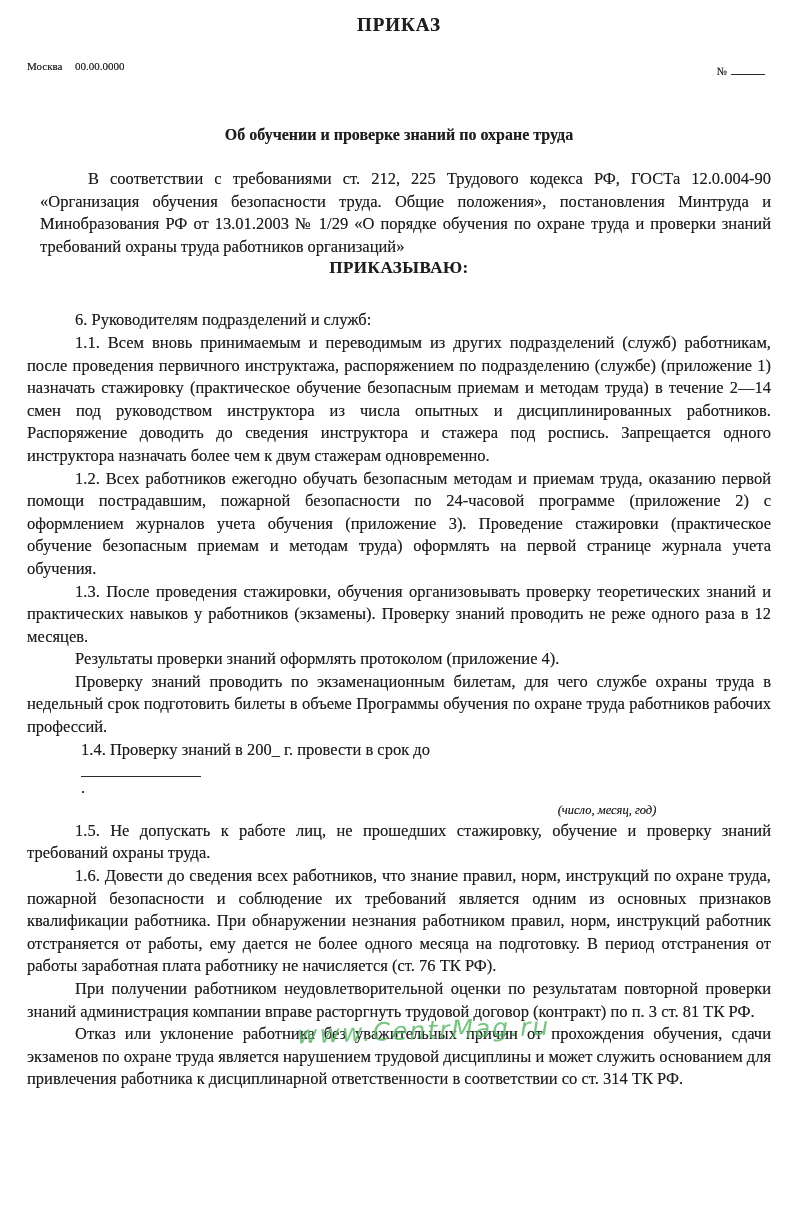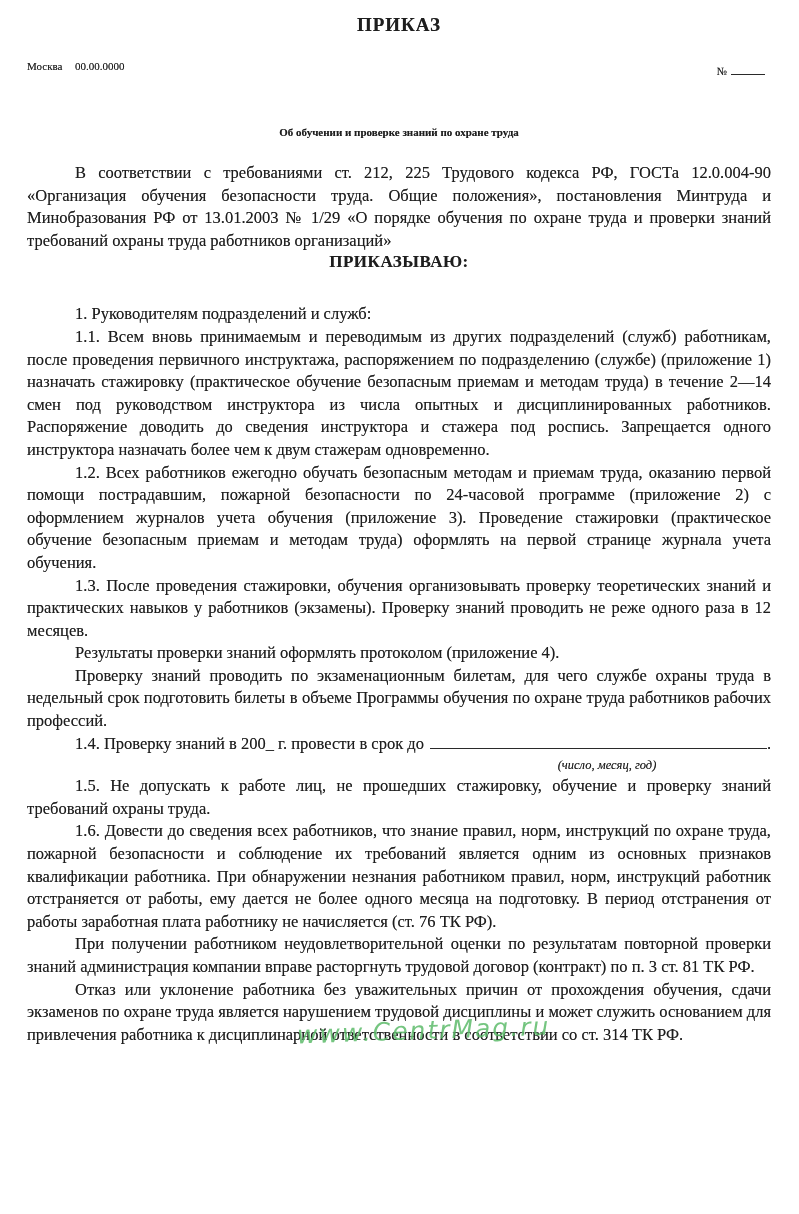--- a/index.html
+++ b/index.html
@@ -38,28 +38,29 @@
     display: inline-block;
     width: 34px;
     border-bottom: 1.5px solid #2a2a2a;
     height: 15px;
     margin-left: 4px;
   }
   .doc-title {
     margin-top: 42px;
     text-align: center;
     font-weight: bold;
-    font-size: 11px;
+    font-size: 16px;
   }
   .preamble {
     margin-top: 24px;
     font-size: 16.5px;
     line-height: 22.6px;
     text-align: justify;
     text-indent: 48px;
+    margin-left: 13px;
   }
   .directive-word {
     text-align: center;
     font-weight: bold;
     font-size: 17px;
     letter-spacing: 0.5px;
   }
   .clauses { margin-top: 31px; }
   .clause {
     font-size: 16.5px;
@@ -67,20 +68,21 @@
     text-align: justify;
     text-indent: 48px;
   }
   .clause-1-4 {
     display: flex;
     align-items: baseline;
     font-size: 16.5px;
     line-height: 22.6px;
     padding-left: 48px;
     white-space: nowrap;
+    flex-direction: column;
   }
   .fill-blank {
     flex: 1 1 auto;
     border-bottom: 1.5px solid #2a2a2a;
     height: 16px;
     margin-left: 6px;
     min-width: 120px;
   }
   .blank-caption {
     font-size: 12.5px;
@@ -117,21 +119,21 @@
     <span class="number"><span>№</span><span class="num-blank"></span></span>
   </div>
 
   <div class="doc-title">Об обучении и проверке знаний по охране труда</div>
 
   <p class="preamble">В соответствии с требованиями ст. 212, 225 Трудового кодекса РФ, ГОСТа 12.0.004-90 «Организация обучения безопасности труда. Общие положения», постановления Минтруда и Минобразования РФ от 13.01.2003 № 1/29 «О порядке обучения по охране труда и проверки знаний требований охраны труда работников организаций»</p>
 
   <div class="directive-word">ПРИКАЗЫВАЮ:</div>
 
   <div class="clauses">
-    <p class="clause">1. Руководителям подразделений и служб:</p>
+    <p class="clause">6. Руководителям подразделений и служб:</p>
     <p class="clause">1.1. Всем вновь принимаемым и переводимым из других подразделений (служб) работникам, после проведения первичного инструктажа, распоряжением по подразделению (службе) (приложение 1) назначать стажировку (практическое обучение безопасным приемам и методам труда) в течение 2—14 смен под руководством инструктора из числа опытных и дисциплинированных работников. Распоряжение доводить до сведения инструктора и стажера под роспись. Запрещается одного инструктора назначать более чем к двум стажерам одновременно.</p>
     <p class="clause">1.2. Всех работников ежегодно обучать безопасным методам и приемам труда, оказанию первой помощи пострадавшим, пожарной безопасности по 24-часовой программе (приложение 2) с оформлением журналов учета обучения (приложение 3). Проведение стажировки (практическое обучение безопасным приемам и методам труда) оформлять на первой странице журнала учета обучения.</p>
     <p class="clause">1.3. После проведения стажировки, обучения организовывать проверку теоретических знаний и практических навыков у работников (экзамены). Проверку знаний проводить не реже одного раза в 12 месяцев.</p>
     <p class="clause">Результаты проверки знаний оформлять протоколом (приложение 4).</p>
     <p class="clause">Проверку знаний проводить по экзаменационным билетам, для чего службе охраны труда в недельный срок подготовить билеты в объеме Программы обучения по охране труда работников рабочих профессий.</p>
 
     <div class="clause-1-4">
       <span>1.4. Проверку знаний в 200_ г. провести в срок до</span>
       <span class="fill-blank"></span>
       <span>.</span>

